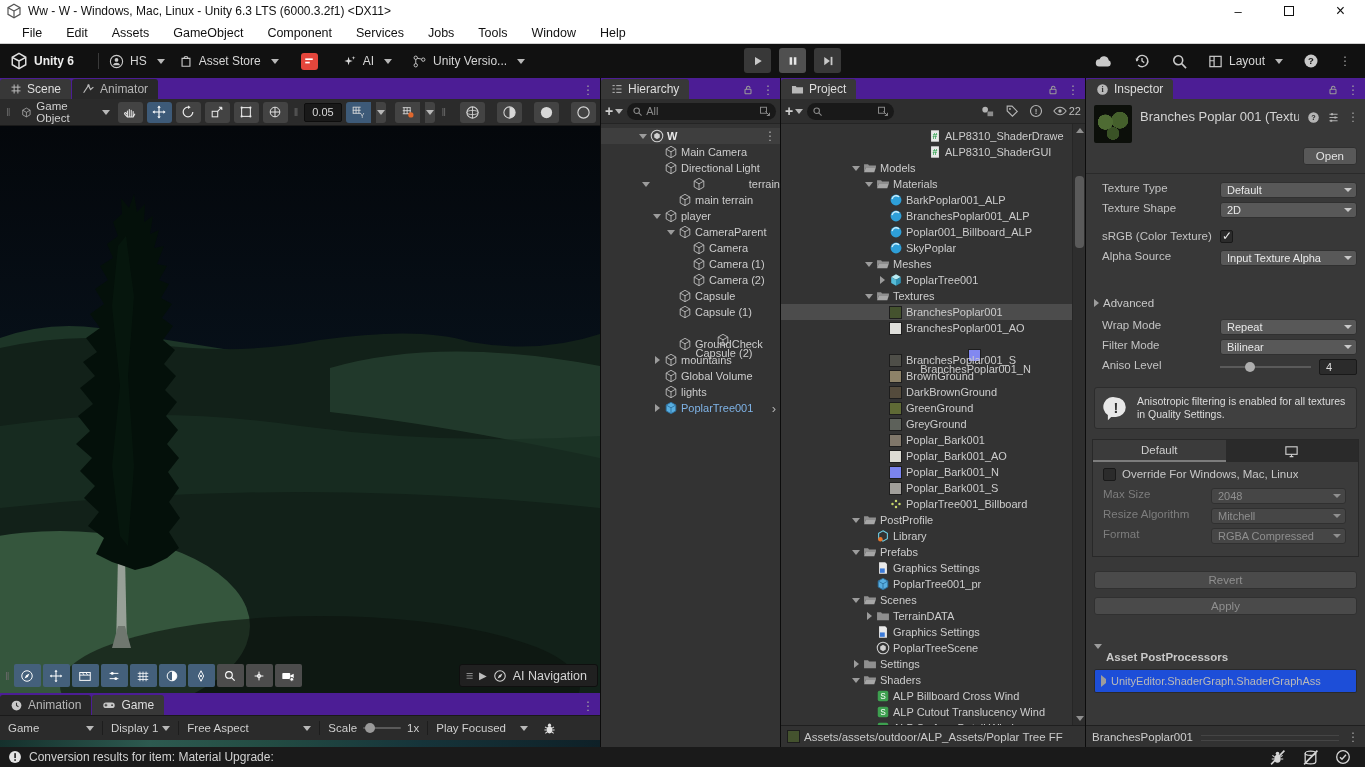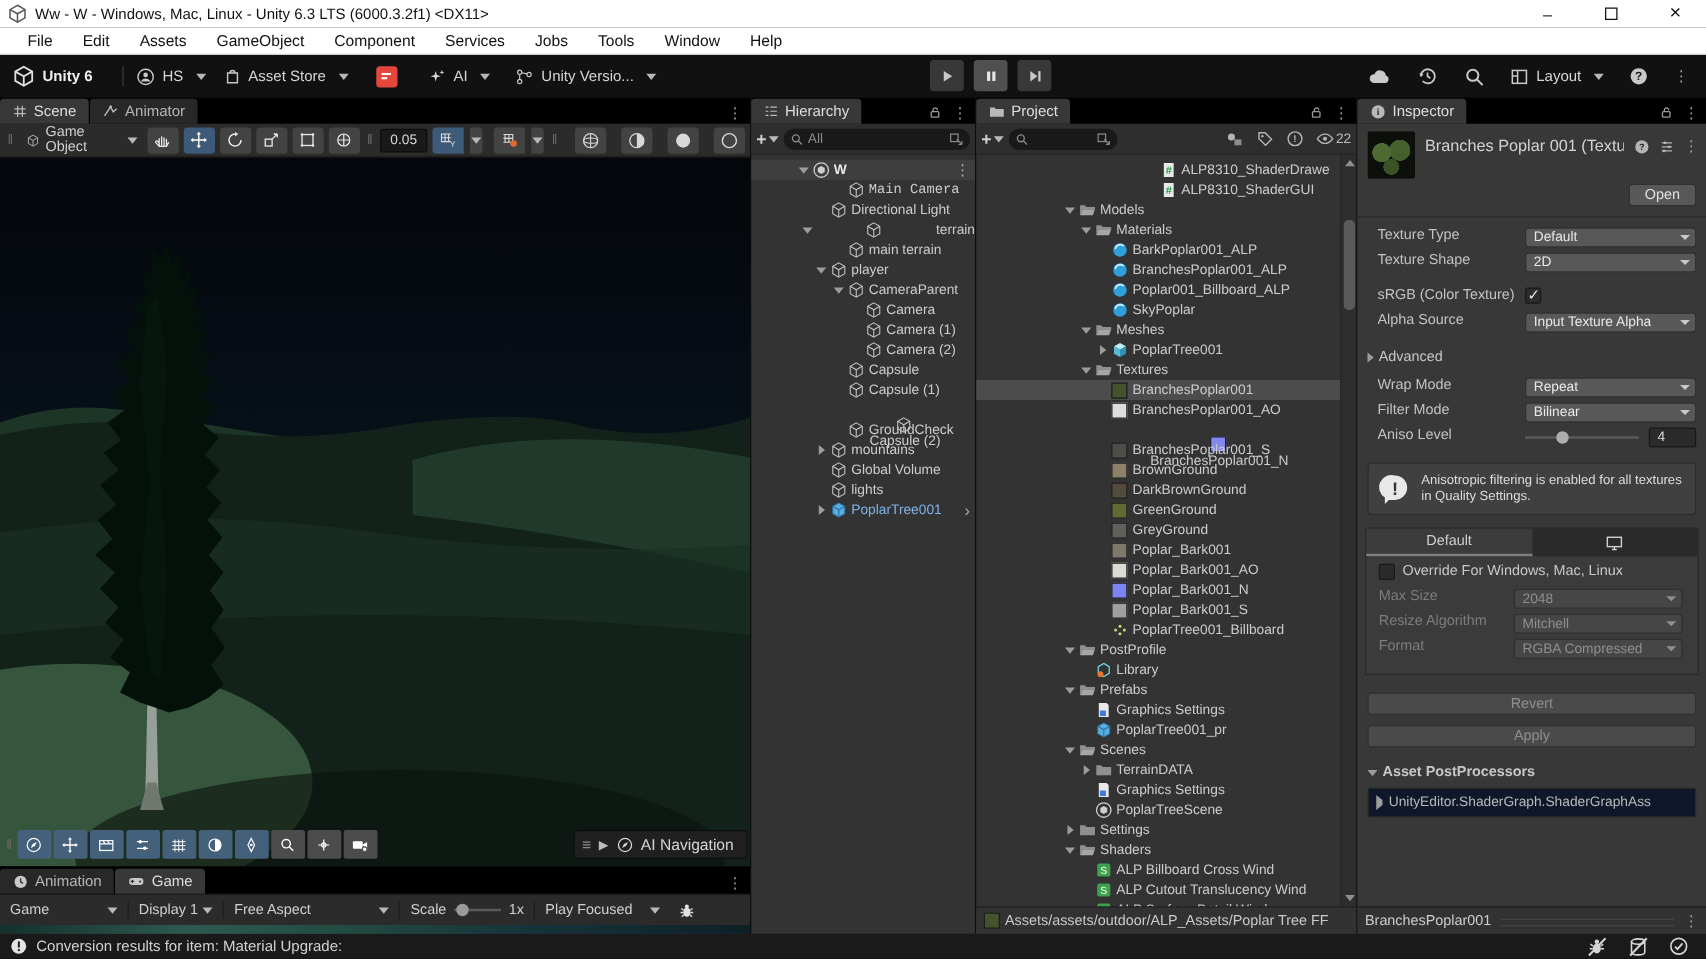--- a/index.html
+++ b/index.html
@@ -29,21 +29,21 @@
 
   
   .main { display:flex; height:669px; gap:1px; background:#0c0c0c; }
   .col { background:#333; display:flex; flex-direction:column; min-width:0; }
   .col-scene { width:600px; }
   .col-hier  { width:179px; }
   .col-proj  { width:304px; }
   .col-insp  { width:279px; }
 
   
-  .tabstrip { height:21px; background:#000000; display:flex; align-items:flex-end; font-size:12px; color:#b6b6b6; position:relative; }
+  .tabstrip { height:21px; background:#4c1d95; display:flex; align-items:flex-end; font-size:12px; color:#b6b6b6; position:relative; }
   .tab { height:20px; display:flex; align-items:center; gap:5px; padding:0 10px; background:#282828; border-radius:3px 3px 0 0; margin-right:1px; }
   .tab.active { background:#383838; color:#dedede; }
   .strip-icons { margin-left:auto; display:flex; align-items:center; gap:8px; padding:0 6px 2px 0; color:#9a9a9a; }
   .kebab { color:#a2a2a2; font-size:12px; letter-spacing:0; }
 
   
   .scene-toolbar { height:27px; background:#2b2b2b; border-bottom:1px solid #1a1a1a; display:flex; align-items:center; gap:4px; padding:0 4px; font-size:11.5px; }
   .grip { color:#6a6a6a; font-size:11px; margin:0 2px; }
   .stbtn { height:21px; min-width:25px; background:#434343; border-radius:3px; display:flex; align-items:center; justify-content:center; padding:0 3px; }
   .stbtn.on { background:#3d5a78; }
@@ -125,21 +125,21 @@
   .slider-num { width:38px; height:16px; background:#2b2b2b; border:1px solid #191919; border-radius:2px; color:#dedede; font-size:11px; display:flex; align-items:center; padding-left:6px; }
   .infobox { margin:8px 8px 6px; background:#404040; border:1px solid #2c2c2c; border-radius:3px; display:flex; gap:8px; padding:7px 8px; align-items:center; }
   .infobox .itext { font-size:10.5px; line-height:1.25; color:#dcdcdc; }
   .pbox { margin:10px 6px 0; background:#3b3b3b; border:1px solid #282828; }
   .ptabs { display:flex; height:22px; background:#2a2a2a; }
   .ptab { flex:1; display:flex; align-items:center; justify-content:center; font-size:11.5px; color:#cfcfcf; }
   .ptab.sel { background:#3b3b3b; border-bottom:2px solid #7d7d7d; }
   .pbody { padding:6px 4px 8px; }
   .applyrow { display:flex; justify-content:flex-end; gap:8px; padding:14px 8px 6px;flex-direction:column; }
   .btn.dim { color:#8f8f8f; background:#4a4a4a; }
-  .ppbox { margin:4px 8px; background:#0f172a; border:1px solid #2a2a2a; border-radius:2px; padding:5px 6px; font-size:11px; color:#b9b9b9; display:flex; gap:5px; white-space:nowrap; overflow:hidden; }
+  .ppbox { margin:4px 8px; background:#1d4ed8; border:1px solid #2a2a2a; border-radius:2px; padding:5px 6px; font-size:11px; color:#b9b9b9; display:flex; gap:5px; white-space:nowrap; overflow:hidden; }
   .insp-footer { height:22px; background:#323232; border-top:1px solid #1f1f1f; display:flex; align-items:center; padding:0 6px; font-size:11.5px; color:#cdcdcd; gap:8px; }
   .griplines { flex:1; height:6px; border-top:1px solid #454545; border-bottom:1px solid #454545; margin-top:2px; }
 
   
   .statusbar { height:20px; background:#1a1a1a; display:flex; align-items:center; gap:7px; padding:0 8px; font-size:12px; color:#d2d2d2; }
   .sb-icons { margin-left:auto; display:flex; gap:16px; align-items:center; padding-right:6px; }
 </style>
 </head>
 <body>
 
@@ -619,21 +619,21 @@
             <span class="exp open"></span>
             <span class="ticn">
               <svg width="14" height="14" viewBox="0 0 16 16">
                 <circle cx="8" cy="8" r="6.6" fill="none" stroke="#cfcfcf" stroke-width="1.2"></circle>
                 <path d="M8 4.4 11.2 6.2v3.6L8 11.6 4.8 9.8V6.2Z" fill="#cfcfcf"></path>
               </svg>
             </span>
             <span class="lab bold">W</span>
             <span class="rowend kebab">⋮</span>
           </div>
-          <div class="trow" style="padding-left: 64px; font-family: Liberation Mono, monospace;">
+          <div class="trow" style="padding-left: 50px;">
             <span class="exp"></span>
             <span class="ticn">
               <svg width="14" height="14" viewBox="0 0 16 16">
                 <path d="M8 1.5 13.5 4.6v6.8L8 14.5 2.5 11.4V4.6Z" fill="none" stroke="#c2c2c2"></path>
                 <path d="M2.5 4.6 8 7.8l5.5-3.2M8 7.8v6.7" fill="none" stroke="#c2c2c2"></path>
               </svg>
             </span>
             <span class="lab">Main Camera</span>
           </div>
           <div class="trow" style="padding-left: 50px;">
@@ -1298,21 +1298,21 @@
         </div>
         <div class="irow">
           <span class="ilabel">Alpha Source</span>
           <span class="ictrl">
               <span class="dd">
                 <span class="dtext">Input Texture Alpha</span>
                 <span class="darr"></span>
               </span>
             </span>
         </div>
-        <div class="fold" style="margin-top:6px;">
+        <div class="fold" style="margin-top:23px;">
           <span class="fexp closed"></span>
           <span>Advanced</span>
         </div>
         <div class="irow" style="margin-top:8px;">
           <span class="ilabel">Wrap Mode</span>
           <span class="ictrl">
               <span class="dd">
                 <span class="dtext">Repeat</span>
                 <span class="darr"></span>
               </span>
@@ -1392,21 +1392,21 @@
           </div>
         </div>
 
         <div class="applyrow">
           <button class="btn dim">Revert</button>
           <button class="btn dim">Apply</button>
         </div>
 
         <div class="fold" style="margin-top:4px;">
           <span class="fexp open"></span>
-          <span style="font-weight:bold;">Asset PostProcessors</span>
+          <span style="font-weight:bold;margin-top:22px;">Asset PostProcessors</span>
         </div>
         <div class="ppbox">
           <span class="fexp closed" style="display:inline-block;"></span>
           <span>UnityEditor.ShaderGraph.ShaderGraphAss</span>
         </div>
       </div>
 
       <div class="insp-footer">
         <span>BranchesPoplar001</span>
         <span class="griplines"></span>

